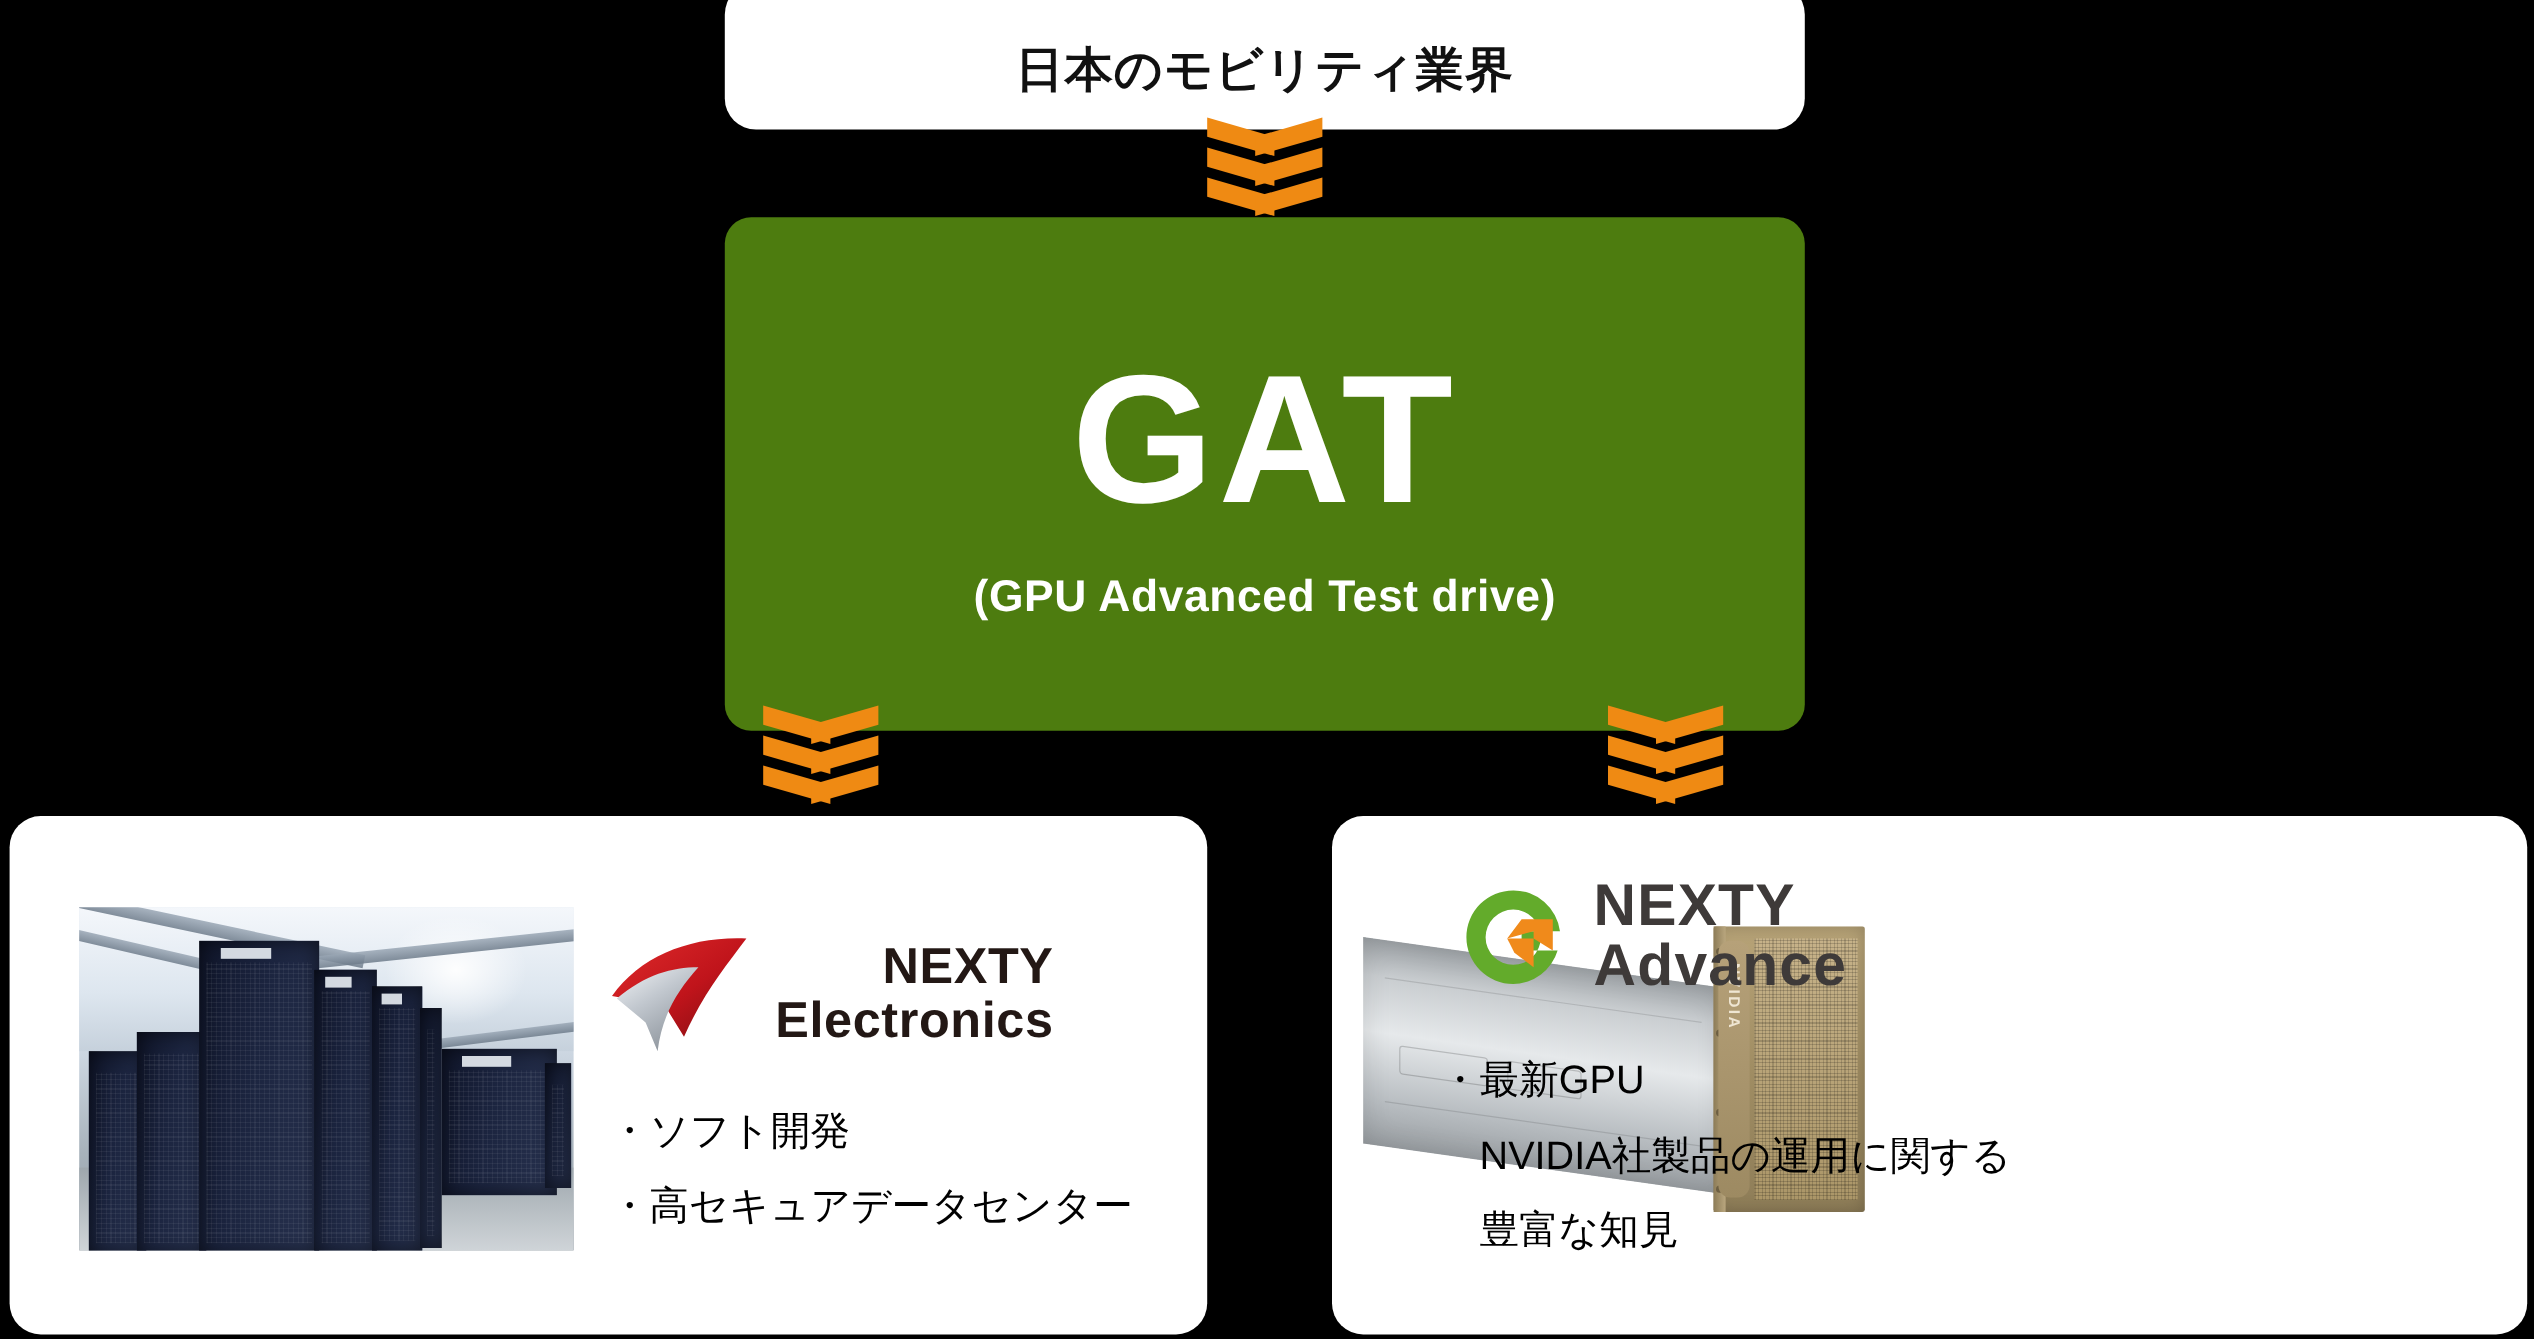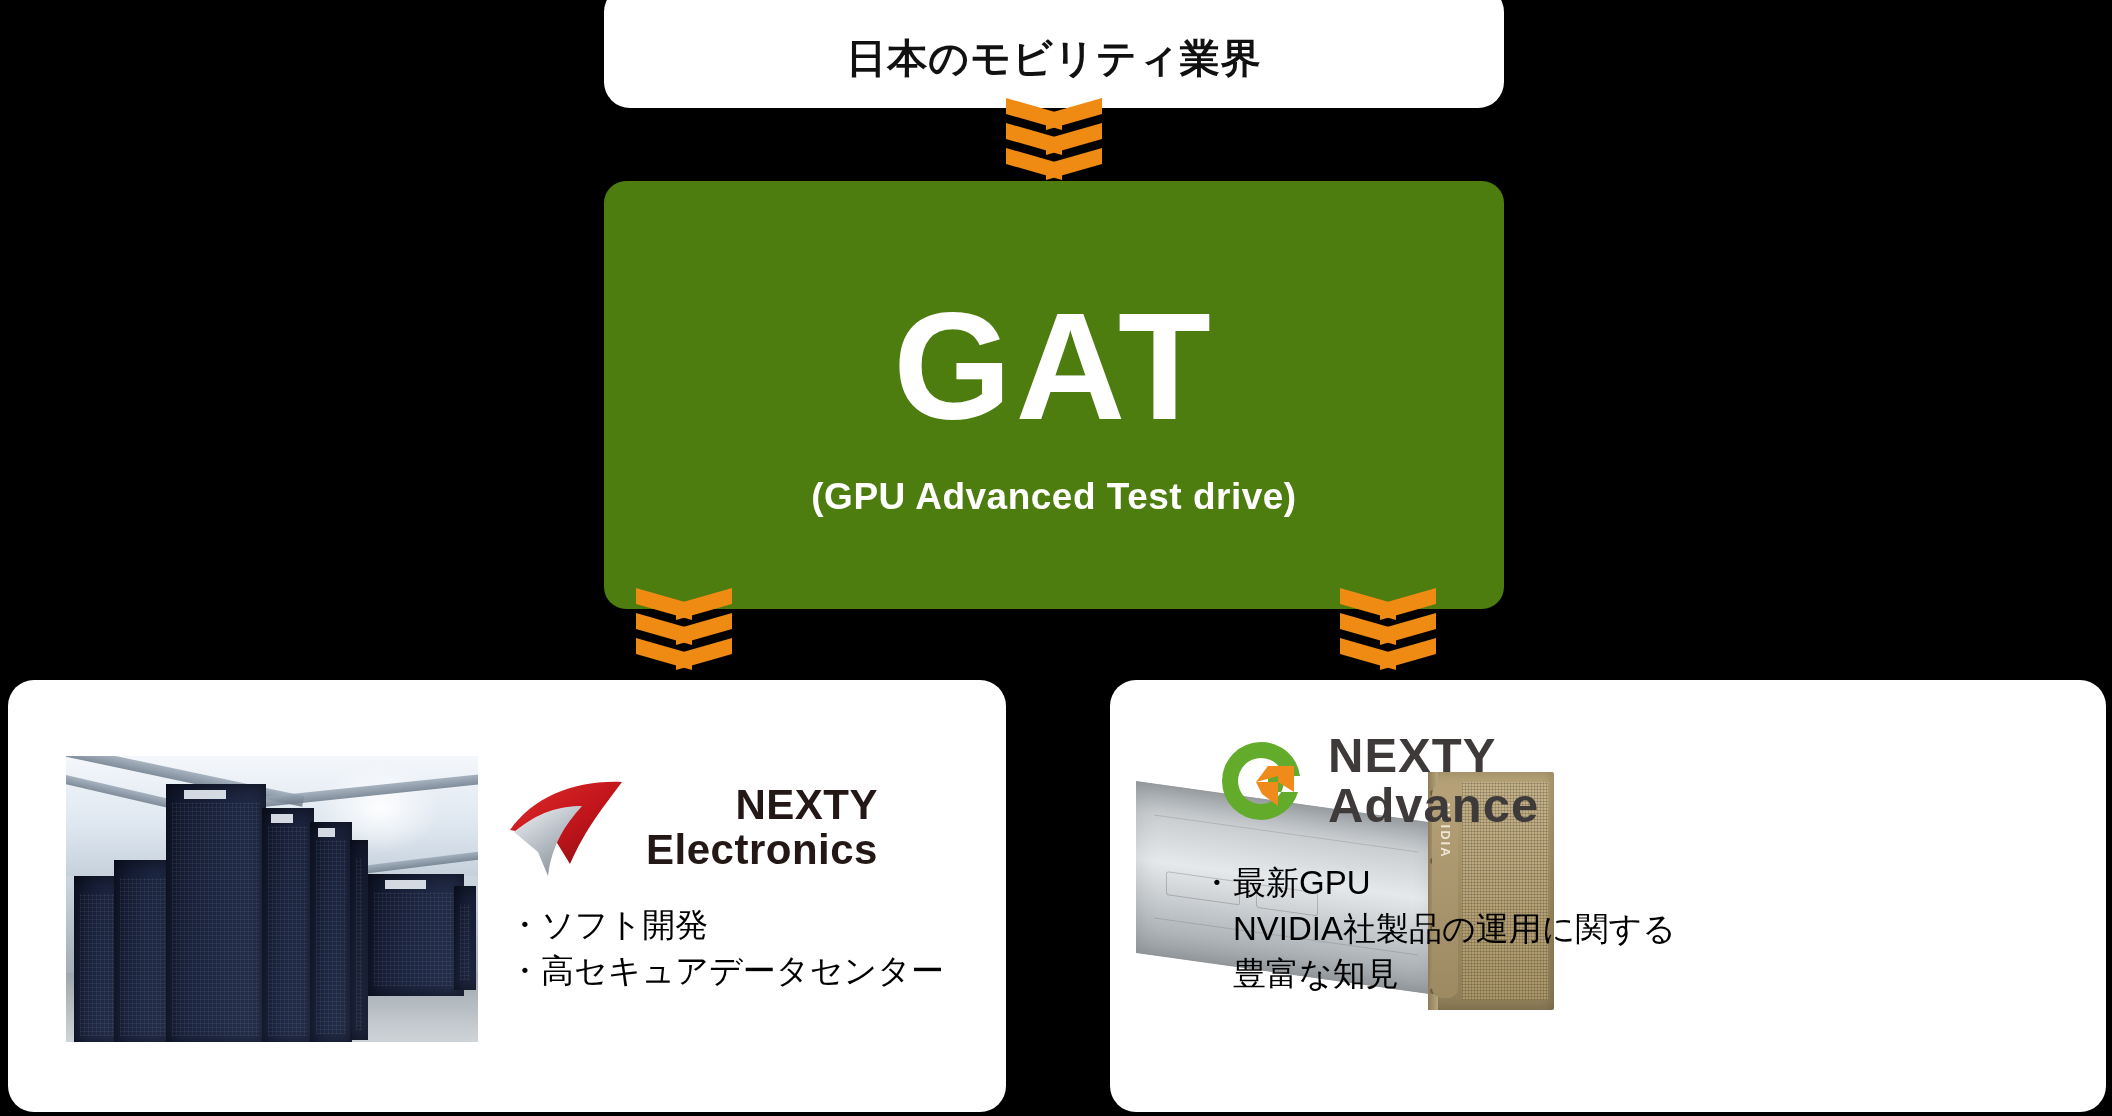--- a/index.html
+++ b/index.html
@@ -247,20 +247,21 @@
 
   
   .bullets {
     position: absolute;
     color: #000000;
   }
   .bullets .bullet-line {
     font-size: 33px;
     line-height: 1.38;
     white-space: pre;
+    margin-top: 17px;
   }
   #nexty-bullets { left: 500px; top: 222px; width: 470px; }
   #gdep-bullets  { left: 90px;  top: 180px; width: 560px; }
 
   
   #nvidia-server {
     position: absolute;
     left: 26px;
     top: 90px;
     width: 418px;

